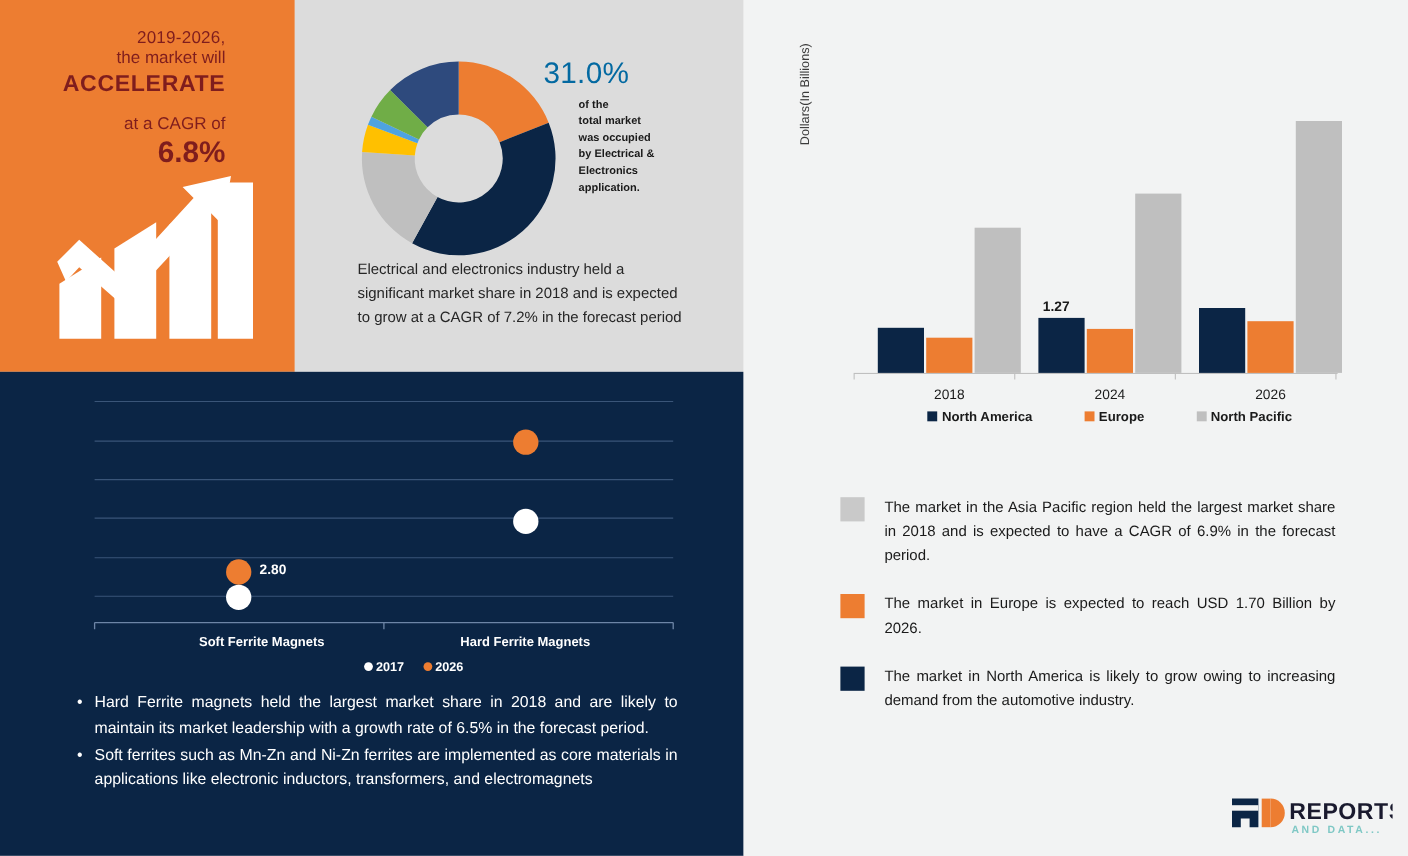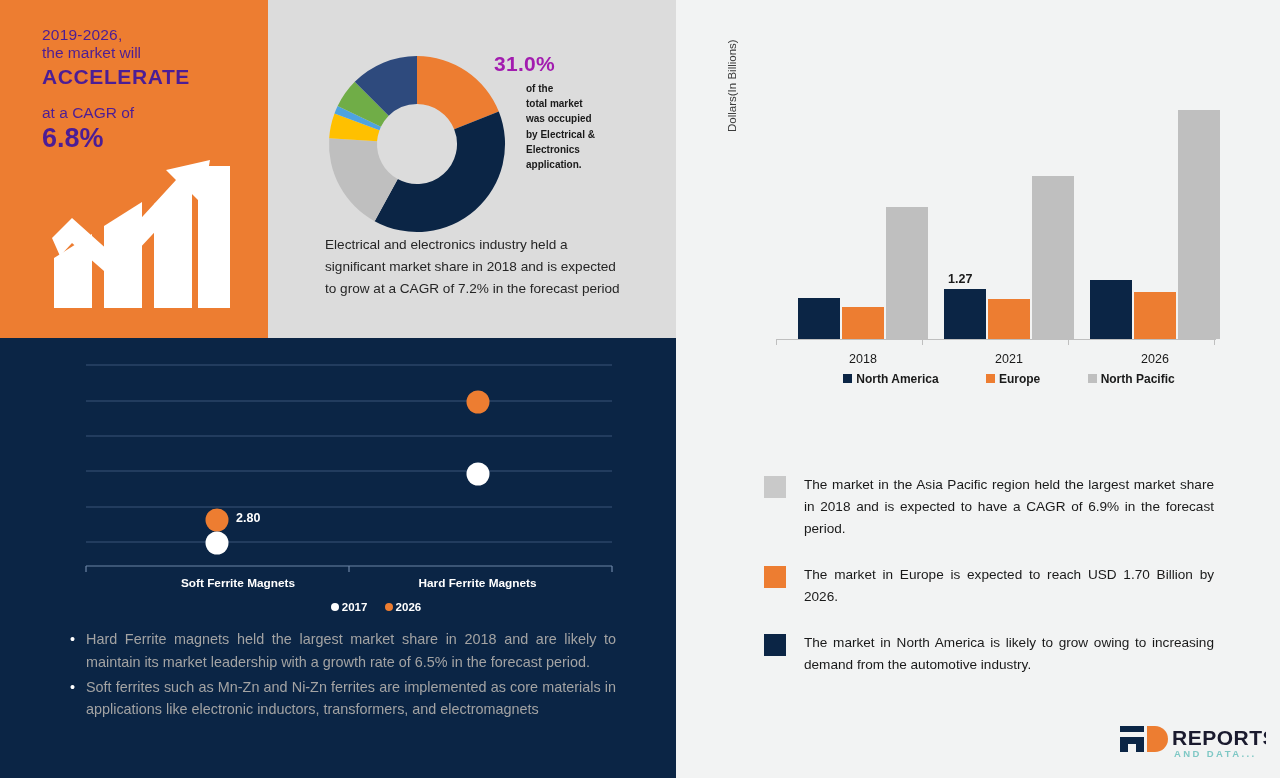--- a/index.html
+++ b/index.html
@@ -30,23 +30,24 @@
   
   .cagr-panel {
     position: absolute;
     left: 0; top: 0;
     width: 268px; height: 338px;
     background: #ed7d31;
     overflow: hidden;
   }
   .cagr-text {
     position: absolute;
-    left: 42px; top: 26px;
-    color: #4c1d95;
+    left: 57px; top: 26px;
+    color: #7f1d1d;
     line-height: 1.12;
+    text-align: right;
   }
   .cagr-line1 {
     font-size: 15.5px;
     letter-spacing: .2px;
     display: block;
   }
   .cagr-line2 {
     font-size: 15.5px;
     display: block;
     margin-top: 1px;
@@ -88,23 +89,23 @@
     width: 184px; height: 184px;
   }
   .donut-wrap svg { display: block; }
 
   .pct-block {
     position: absolute;
     left: 226px; top: 52px;
     width: 170px;
   }
   .pct-number {
-    font-size: 21px;
-    font-weight: bold;
-    color: #a21caf;
+    font-size: 27px;
+    font-weight: normal;
+    color: #0369a1;
     letter-spacing: .3px;
     line-height: 1.1;
   }
   .pct-desc {
     margin-top: 6px;
     font-size: 10px;
     font-weight: bold;
     color: #1a1a1a;
     line-height: 1.52;
     margin-left: 32px;
@@ -150,21 +151,21 @@
     margin-right: 3px;
     vertical-align: baseline;
   }
   .lg-dot.white { background: #ffffff; }
   .lg-dot.orange { background: #ed7d31; }
 
   .navy-bullets {
     position: absolute;
     left: 68px; top: 290px;
     width: 548px;
-    color: #a3a3a3;
+    color: #ffffff;
     font-size: 14.4px;
     line-height: 1.58;
   }
   .navy-bullets li {
     margin-bottom: 2px;
     text-align: justify;
   }
   .navy-bullets ul {
     margin: 0; padding: 0 0 0 18px;
     list-style: none;
@@ -263,21 +264,20 @@
   .lg-sq.ap { background: #bfbfbf; }
 
   .right-bullets {
     position: absolute;
     left: 88px; top: 450px;
     width: 450px;
   }
   .rb-row {
     display: flex;
     margin-bottom: 22px;
-    margin-top: 24px;
   }
   .rb-swatch {
     flex: 0 0 auto;
     width: 22px; height: 22px;
     margin-right: 18px;
     margin-top: 2px;
   }
   .rb-swatch.ap { background: #c9c9c9; }
   .rb-swatch.eu { background: #ed7d31; }
   .rb-swatch.na { background: #0b2545; }
@@ -417,21 +417,21 @@
 
         <div class="bar na" style="left:22px; width:42px; height:41px;"></div>
         <div class="bar eu" style="left:66px; width:42px; height:32px;"></div>
         <div class="bar ap" style="left:110px; width:42px; height:132px;"></div>
         <div class="x-cat" style="left:47px;">2018</div>
 
         <div class="bar na" style="left:168px; width:42px; height:50px;"></div>
         <div class="bar eu" style="left:212px; width:42px; height:40px;"></div>
         <div class="bar ap" style="left:256px; width:42px; height:163px;"></div>
         <div class="bar-value" style="left:172px; bottom:54px;">1.27</div>
-        <div class="x-cat" style="left:193px;">2021</div>
+        <div class="x-cat" style="left:193px;">2024</div>
 
         <div class="bar na" style="left:314px; width:42px; height:59px;"></div>
         <div class="bar eu" style="left:358px; width:42px; height:47px;"></div>
         <div class="bar ap" style="left:402px; width:42px; height:229px;"></div>
         <div class="x-cat" style="left:339px;">2026</div>
       </div>
 
       <div class="bar-legend">
         <span class="lg-item">
           <span class="lg-sq na"></span><span>North America</span>

